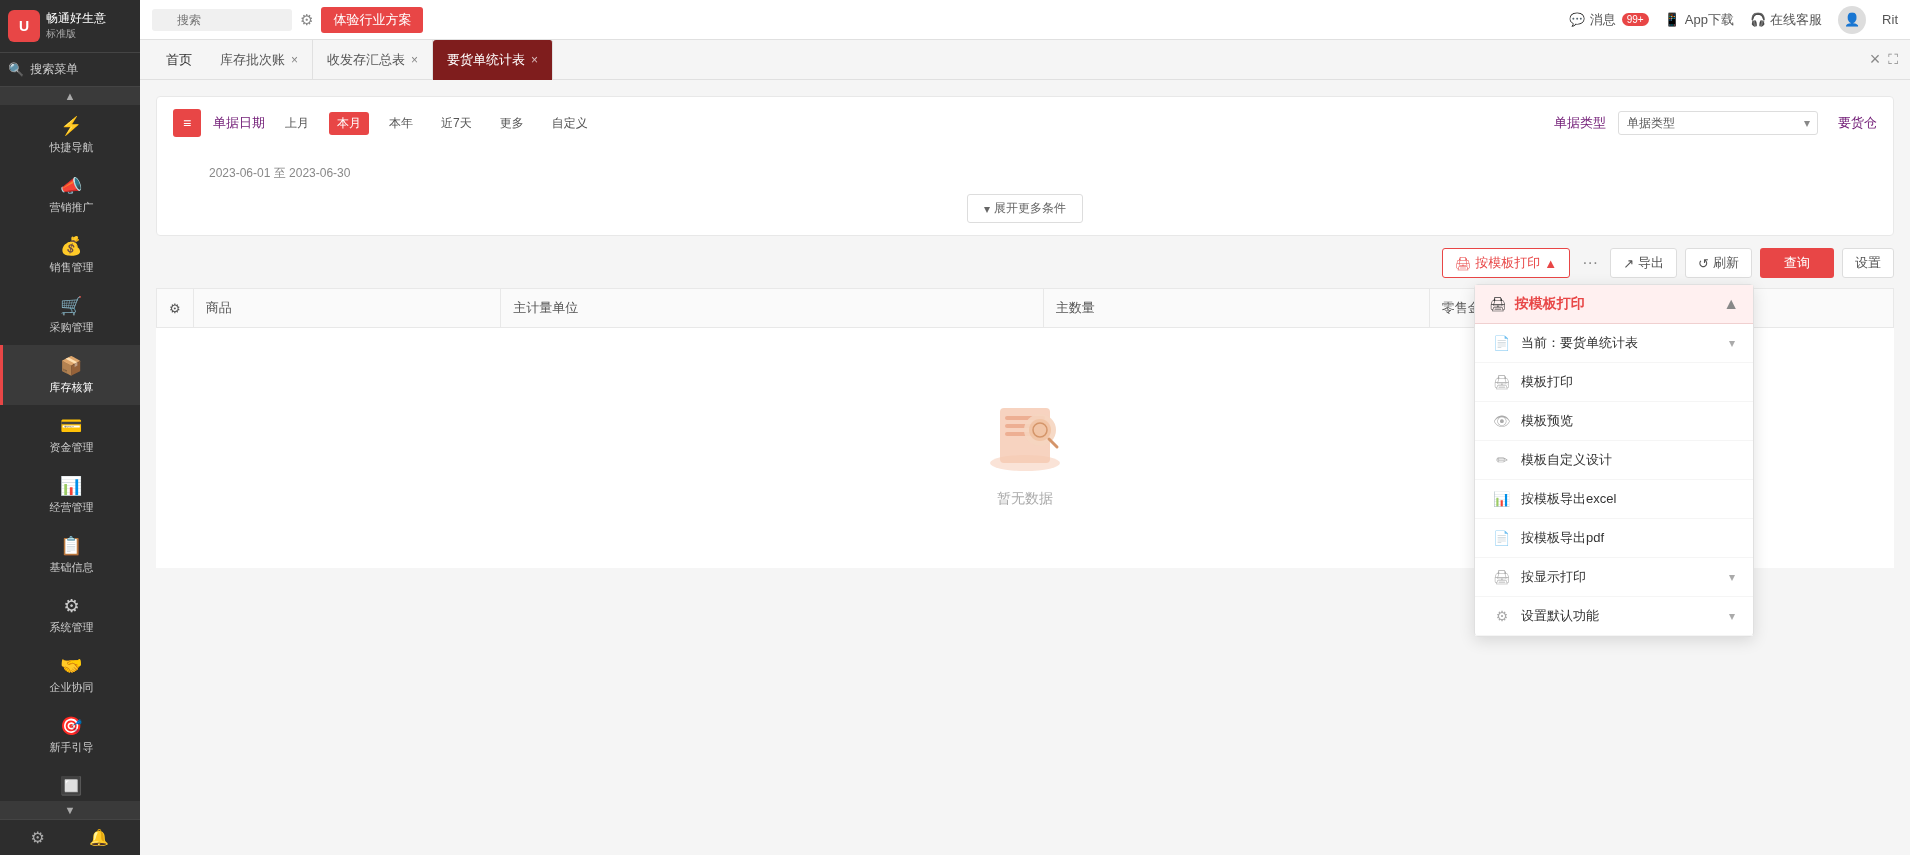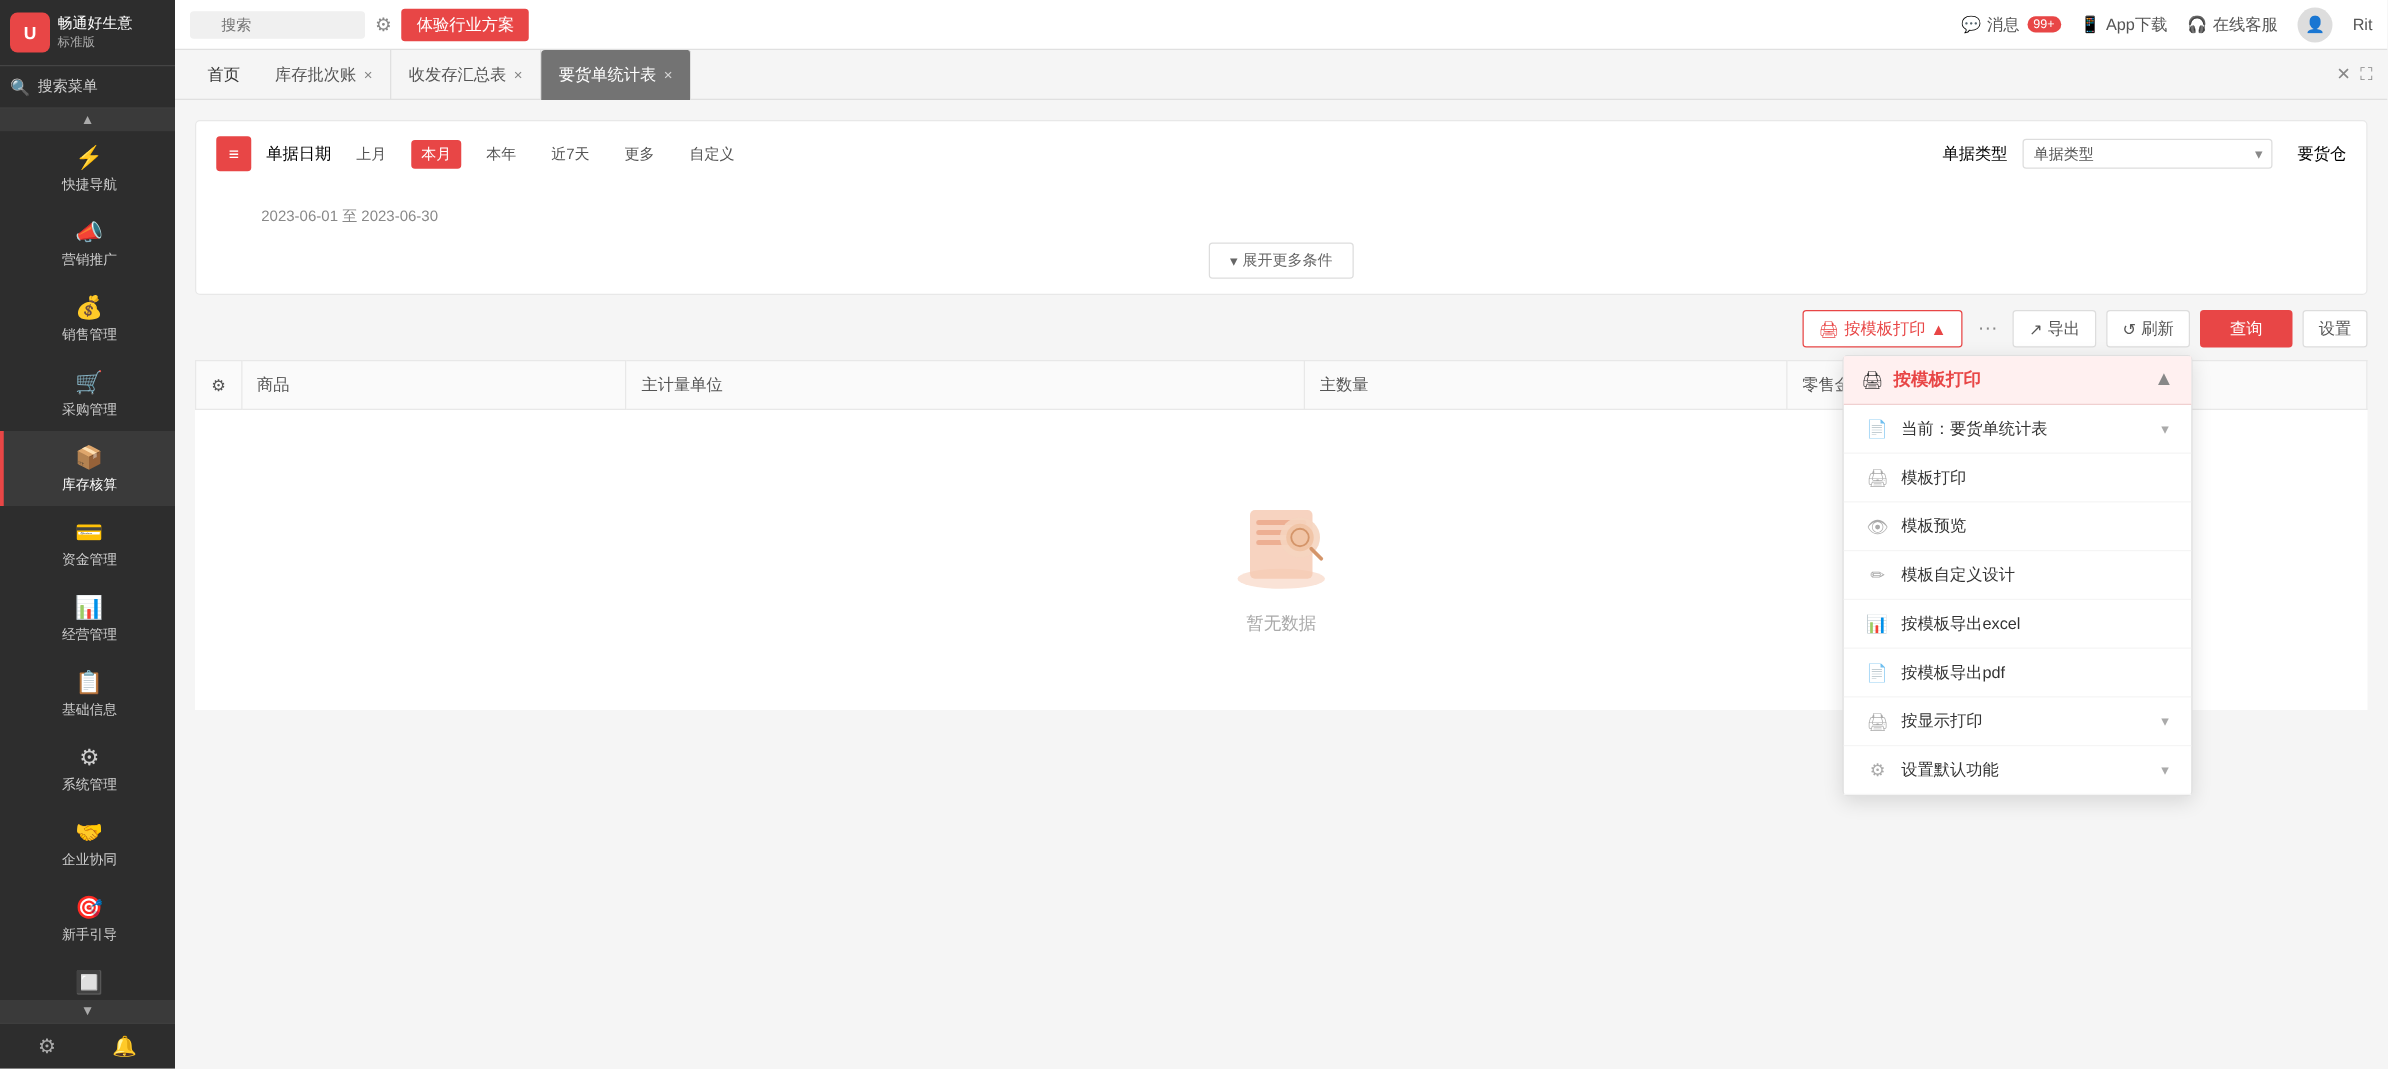--- a/index.html
+++ b/index.html
@@ -157,21 +157,21 @@
       align-items: center;
       padding: 0 14px;
       height: 40px;
       font-size: 13px;
       cursor: pointer;
       color: #555;
       border-right: 1px solid #e0e0e0;
       white-space: nowrap;
     }
     .tab.active {
-      background: #737373;
+      background: #7f1d1d;
       color: #fff;
       border-radius: 3px 3px 0 0;
     }
     .tab-close {
       margin-left: 6px;
       font-size: 12px;
       color: currentColor;
       opacity: 0.7;
     }
     .tab-home { color: #333; font-size: 13px; padding: 0 14px; height: 40px; display: flex; align-items: center; cursor: pointer; font-family: Liberation Serif, serif; }
@@ -193,21 +193,21 @@
     
     .filter-bar {
       background: #fff;
       border: 1px solid #e8e8e8;
       border-radius: 4px;
       padding: 12px 16px;
       margin-bottom: 12px;
     }
     .filter-row { display: flex; align-items: center; gap: 12px; flex-wrap: wrap; margin-bottom: 8px; }
     .filter-row:last-child { margin-bottom: 0; }
-    .filter-label { color: #000000; font-size: 13px; white-space: nowrap; }
+    .filter-label { color: #701a75; font-size: 13px; white-space: nowrap; }
     .filter-expand-icon {
       width: 28px;
       height: 28px;
       background: #e84646;
       color: #fff;
       border: none;
       border-radius: 3px;
       display: flex;
       align-items: center;
       justify-content: center;

